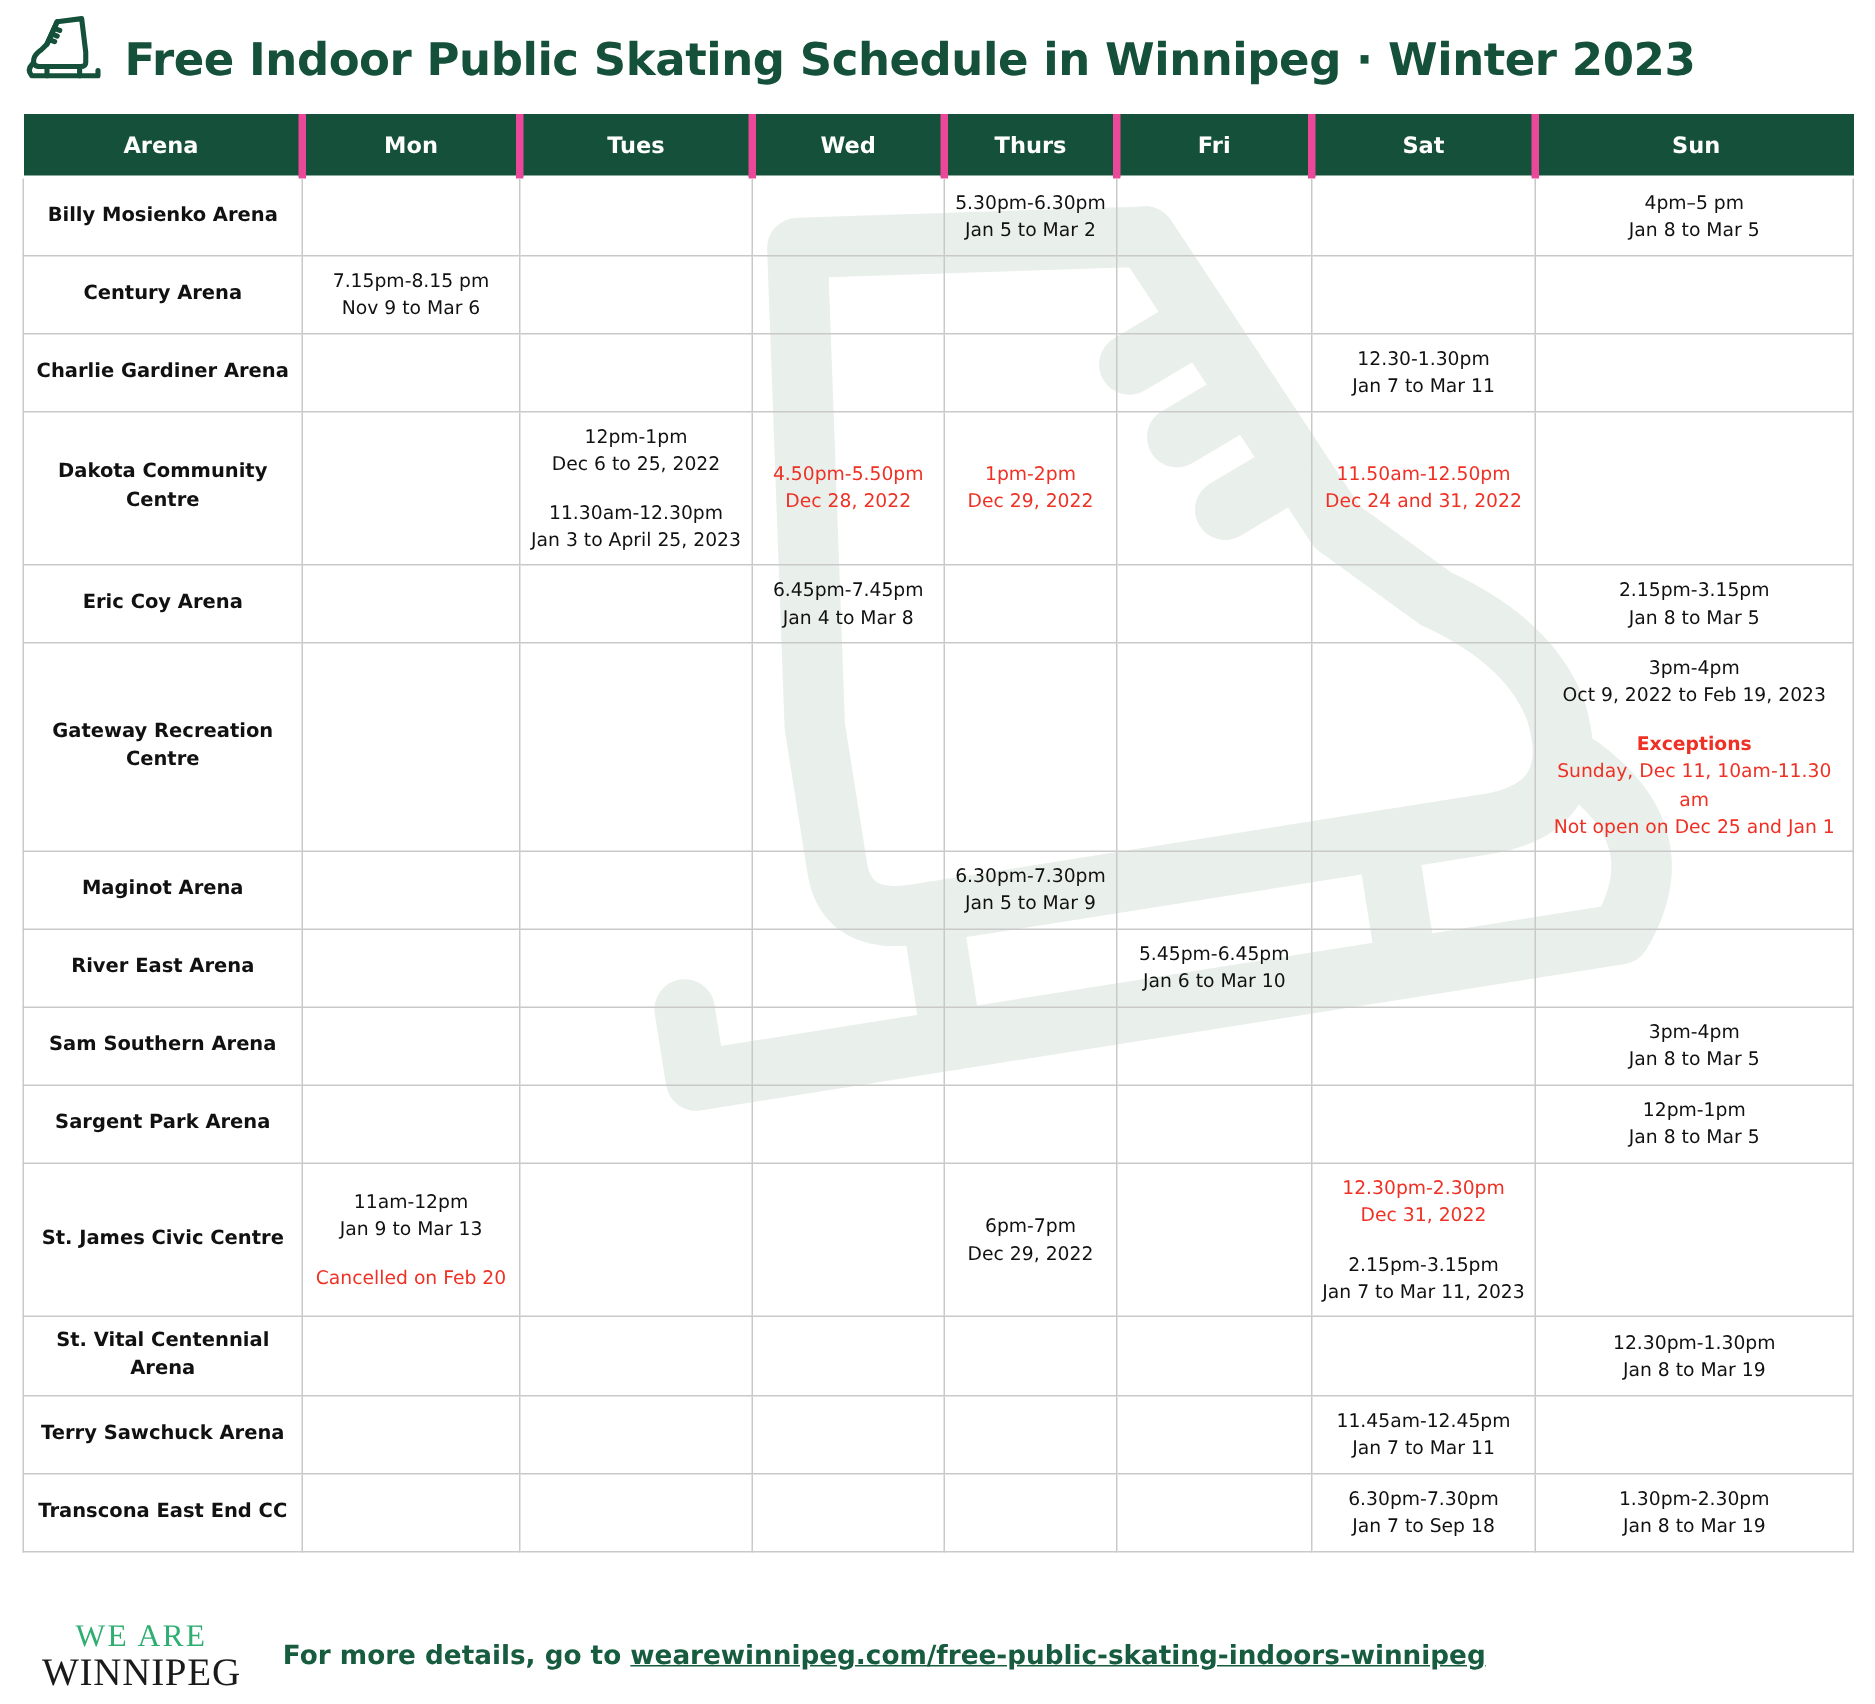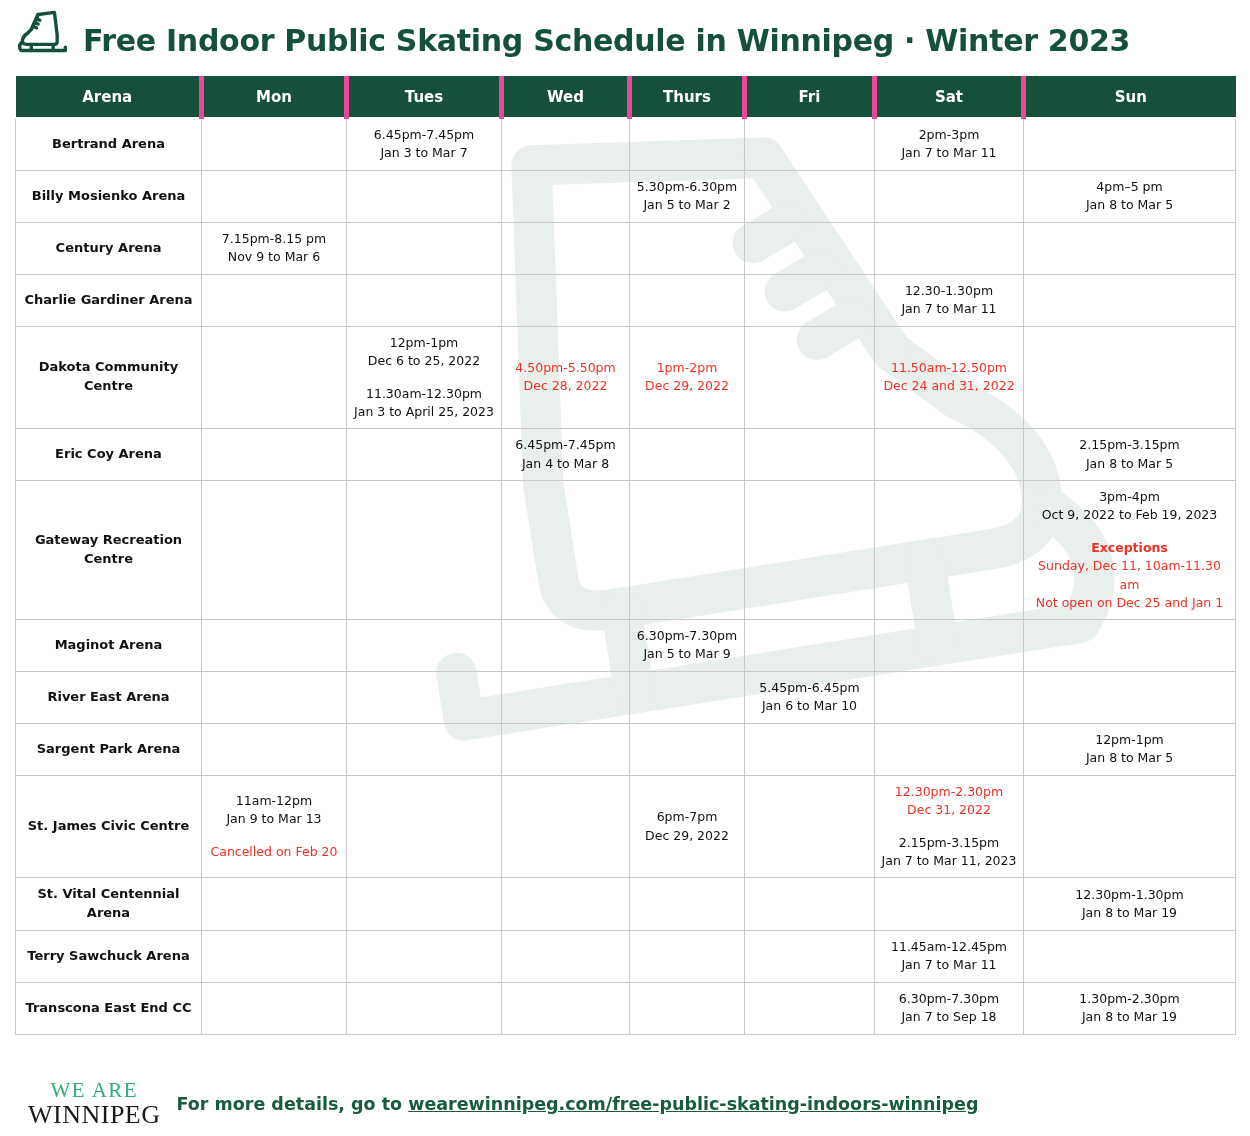--- a/index.html
+++ b/index.html
@@ -54,21 +54,21 @@
     padding:7px 4px;height:52px;line-height:1.45;
     background:transparent;
   }
   tbody td.arena{font-weight:700;font-size:13px;padding:7px 8px;}
   .block + .block{margin-top:15px;}
   .block.red{color:var(--red);}
   .block .bold-line{font-weight:700;}
   
   .page-footer{
     position:absolute;left:28px;top:1076px;width:1200px;height:56px;
-    display:flex;align-items:center;gap:16px;z-index:1;
+    display:flex;align-items:center;gap:28px;z-index:1;
   }
   .logo{
     font-family:"Liberation Serif","DejaVu Serif",serif;
     text-align:center;line-height:1.0;flex:0 0 auto;
   }
   .logo .line1{color:var(--logo-green);font-size:21px;letter-spacing:1.5px;}
   .logo .line2{color:#1a1a1a;font-size:26px;letter-spacing:0.5px;margin-top:1px;}
   .details{
     color:var(--link-green);font-size:17.5px;font-weight:700;white-space:nowrap;
   }
@@ -118,40 +118,20 @@
         <th>Tues</th>
         <th>Wed</th>
         <th>Thurs</th>
         <th>Fri</th>
         <th>Sat</th>
         <th>Sun</th>
       </tr>
   </thead>
   <tbody>
       <tr>
-        <td class="arena">Bertrand Arena</td>
-        <td></td>
-        <td>
-          <div class="block">
-            <div>6.45pm-7.45pm</div>
-            <div>Jan 3 to Mar 7</div>
-          </div>
-        </td>
-        <td></td>
-        <td></td>
-        <td></td>
-        <td>
-          <div class="block">
-            <div>2pm-3pm</div>
-            <div>Jan 7 to Mar 11</div>
-          </div>
-        </td>
-        <td></td>
-      </tr>
-      <tr>
         <td class="arena">Billy Mosienko Arena</td>
         <td></td>
         <td></td>
         <td></td>
         <td>
           <div class="block">
             <div>5.30pm-6.30pm</div>
             <div>Jan 5 to Mar 2</div>
           </div>
         </td>
@@ -290,20 +270,35 @@
         <td></td>
         <td></td>
         <td>
           <div class="block">
             <div>5.45pm-6.45pm</div>
             <div>Jan 6 to Mar 10</div>
           </div>
         </td>
         <td></td>
         <td></td>
+      </tr>
+      <tr>
+        <td class="arena">Sam Southern Arena</td>
+        <td></td>
+        <td></td>
+        <td></td>
+        <td></td>
+        <td></td>
+        <td></td>
+        <td>
+          <div class="block">
+            <div>3pm-4pm</div>
+            <div>Jan 8 to Mar 5</div>
+          </div>
+        </td>
       </tr>
       <tr>
         <td class="arena">Sargent Park Arena</td>
         <td></td>
         <td></td>
         <td></td>
         <td></td>
         <td></td>
         <td></td>
         <td>

